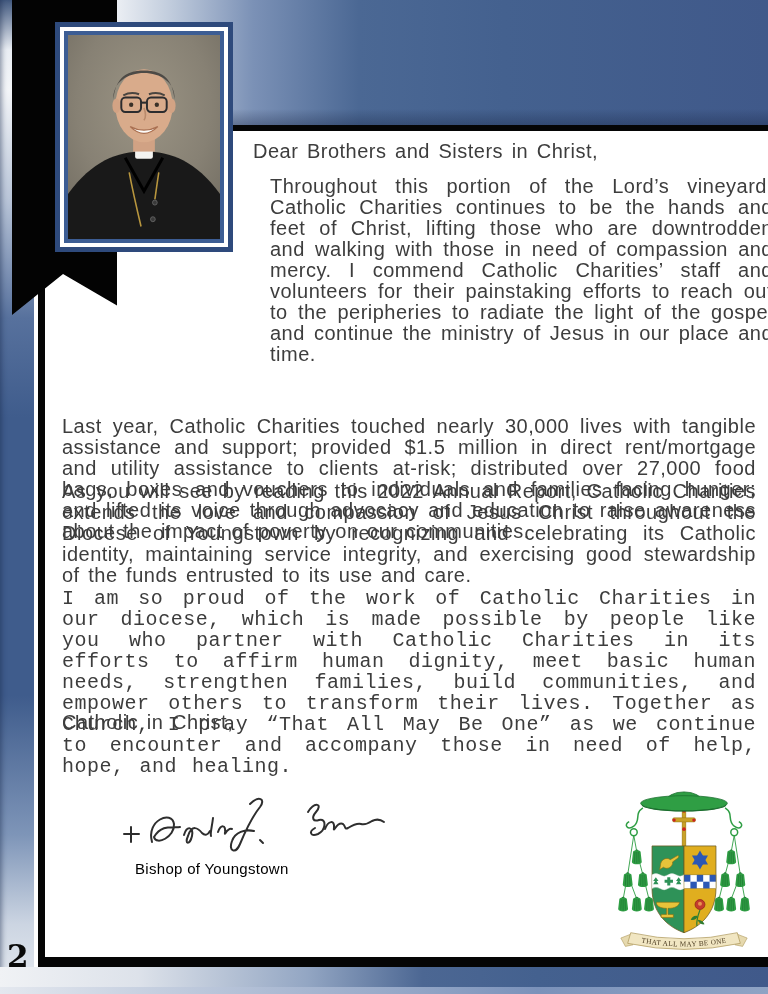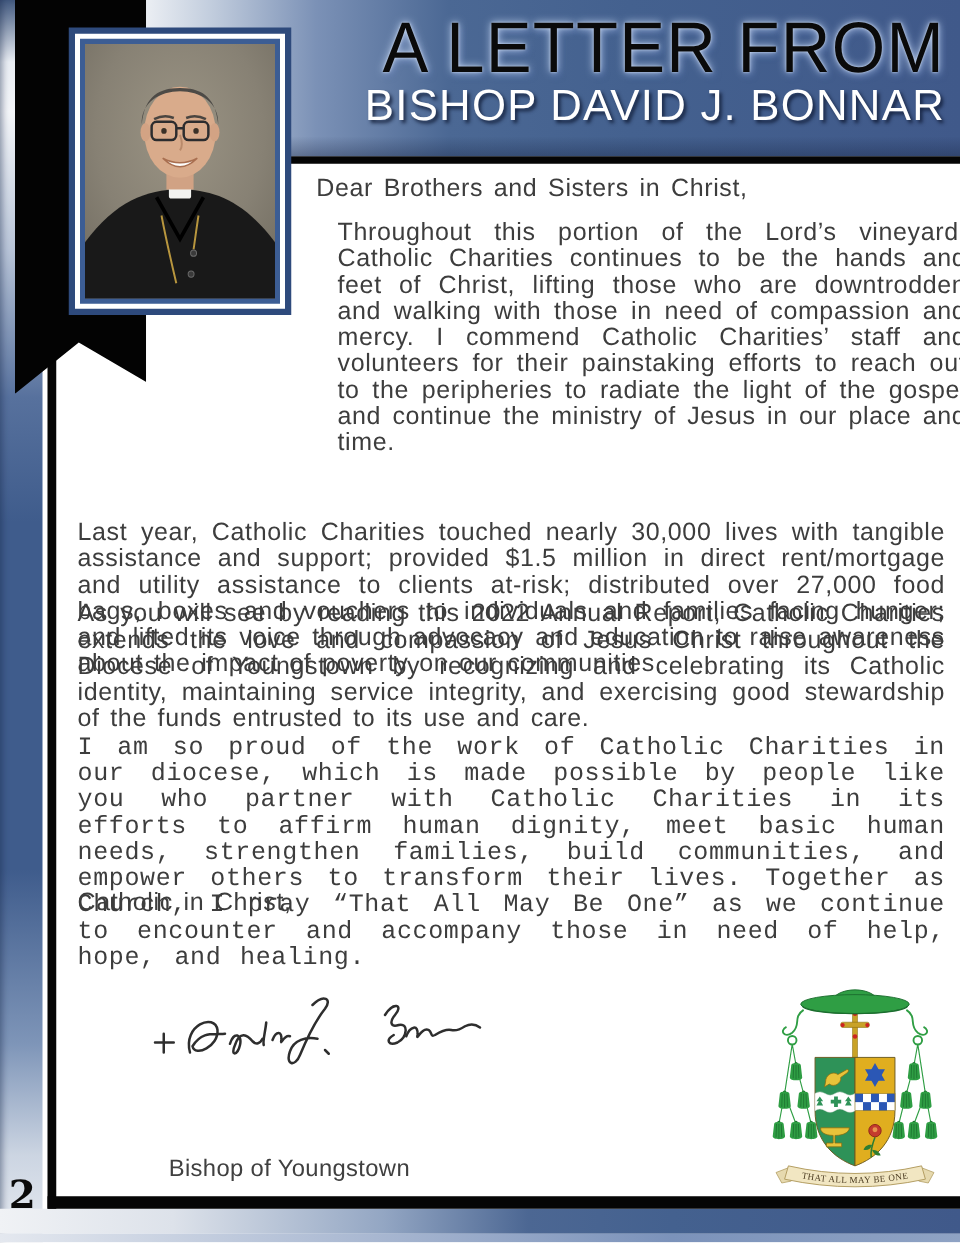--- a/index.html
+++ b/index.html
@@ -68,38 +68,34 @@
   .salutation{left:253px;top:141px;width:505px;}
   .para-1{left:270px;top:176px;width:503px;text-align:justify;}
   .para-wide{left:62px;width:694px;text-align:justify;}
   .para-2{top:370px;margin-top:46px;}
   .para-3{top:481px;}
   .para-4{top:588px;font-family:Liberation Mono, monospace;}
   .closing{left:62px;top:712px;}
   
   .signature-svg{position:absolute;left:112px;top:782px;width:312px;height:80px;z-index:4;}
   .signer-name{position:absolute;left:135px;top:861px;font-size:20px;font-weight:bold;color:#151515;letter-spacing:.3px;z-index:4;}
-  .signer-title{position:absolute;left:135px;top:925px;font-size:19px;color:#404040;letter-spacing:.3px;z-index:4;}
+  .signer-title{position:absolute;left:135px;top:860px;font-size:15px;color:#000000;letter-spacing:.3px;z-index:4;}
   
   .coat-of-arms{position:absolute;left:601px;top:782px;width:166px;height:172px;z-index:4;}
   .coat-of-arms svg{display:block;width:100%;height:100%;}
 </style>
 </head>
 <body>
 
 <div class="page">
 
   <div class="left-bar"></div>
 
   <div class="header-band"></div>
 
-  <div class="header-title">
-    <div class="line1">A LETTER FROM</div>
-    <div class="line2">BISHOP DAVID J. BONNAR</div>
-  </div>
 
   <div class="content-left-border"></div>
   <div class="bottom-black-bar"></div>
   <div class="bottom-gradient"></div>
   <div class="bottom-strip"></div>
 
   <div class="ribbon"></div>
 
   <div class="photo-frame">
     <div class="mat">

